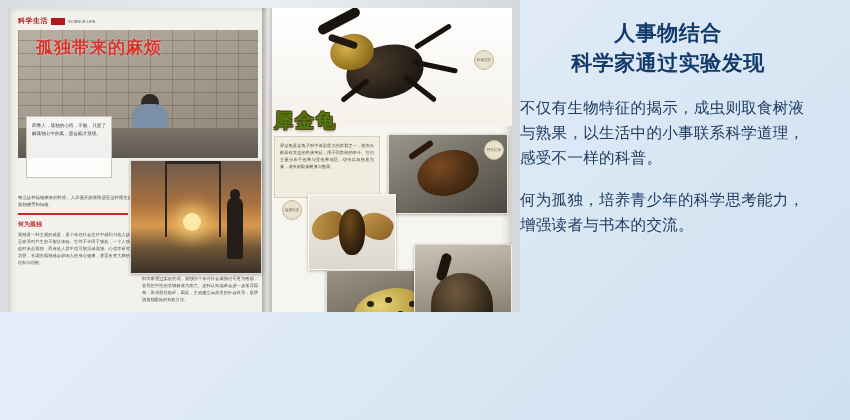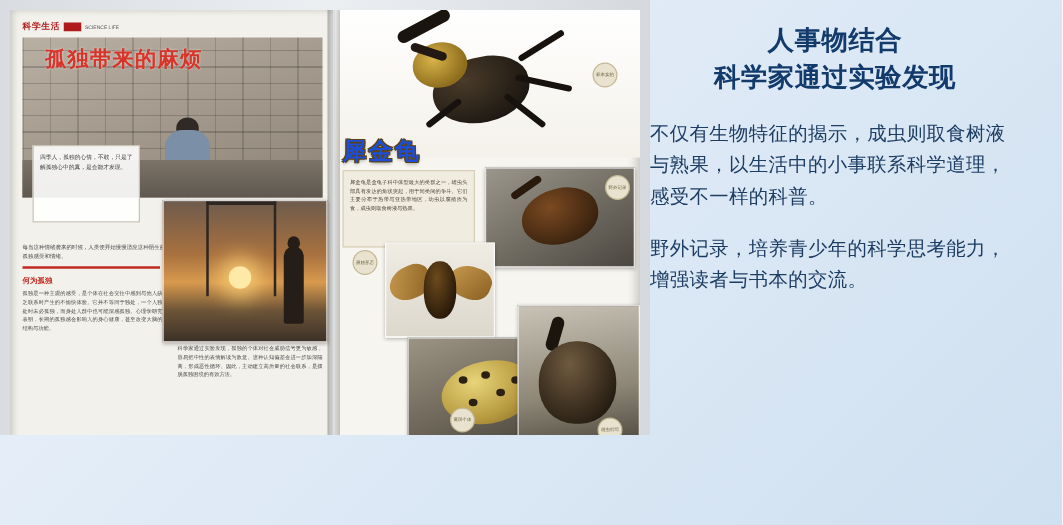--- a/index.html
+++ b/index.html
@@ -16,21 +16,21 @@
     height: 420px;
     overflow: hidden;
     background: linear-gradient(135deg, #eef4fb 0%, #dfeaf6 45%, #cfe0f0 100%);
   }
   
   .spread {
     position: absolute;
     left: 0;
     top: 0;
     width: 520px;
-    height: 348px;
+    height: 312px;
     background: linear-gradient(90deg, #d9dde2 0%, #eceff2 50%, #d5d9de 100%);
     overflow: hidden;
   }
   .page-left {
     position: absolute;
     left: 8px;
     top: 8px;
     width: 258px;
     height: 404px;
     background: #f3f1ec;
@@ -329,21 +329,21 @@
     position: absolute;
     background: #17120d;
     border-radius: 3px;
   }
   .title-badge {
     position: absolute;
     left: 6px;
     top: 100px;
     font-size: 19px;
     font-weight: bold;
-    color: #1d4ed8;
+    color: #4d7c0f;
     letter-spacing: 2px;
     text-shadow:
       -1px -1px 0 #5a4315, 1px -1px 0 #5a4315,
       -1px 1px 0 #5a4315, 1px 1px 0 #5a4315,
       0 2px 3px rgba(0,0,0,0.4);
   }
   .info-card {
     position: absolute;
     left: 6px;
     top: 128px;
@@ -569,16 +569,16 @@
 
     <div class="gutter"></div>
   </div>
 
   <div class="copy">
     <h1>
       <span>人事物结合</span><br>
       <span>科学家通过实验发现</span>
     </h1>
     <p class="para">不仅有生物特征的揭示，成虫则取食树液与熟果，以生活中的小事联系科学道理，感受不一样的科普。</p>
-    <p class="para">野外记录，培养青少年的科学思考能力，增强读者与书本的交流。</p>
+    <p class="para">何为孤独，培养青少年的科学思考能力，增强读者与书本的交流。</p>
   </div>
 
 </div>
 
 </body></html>

